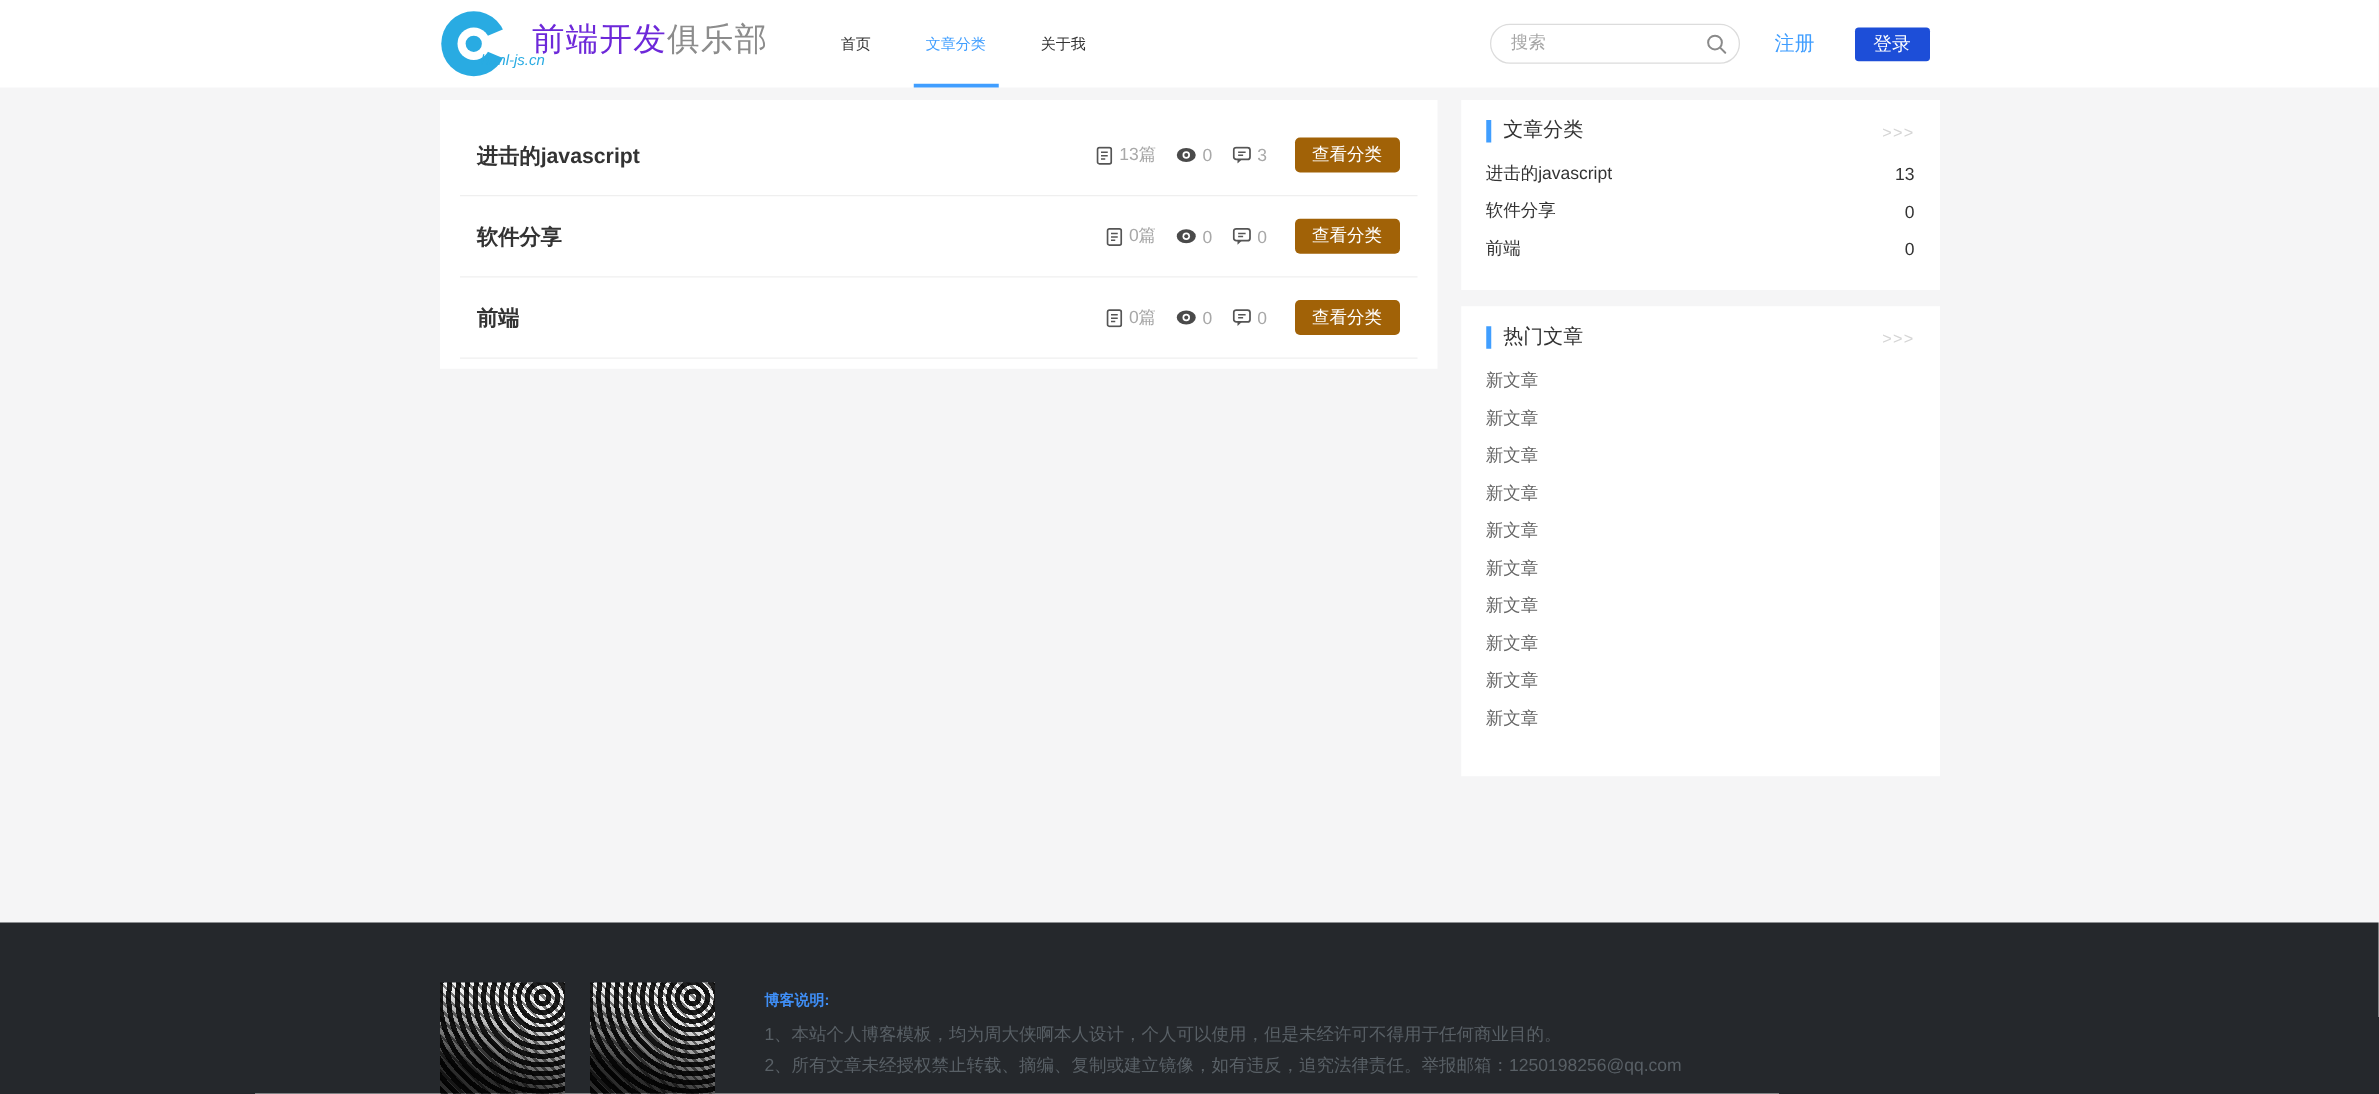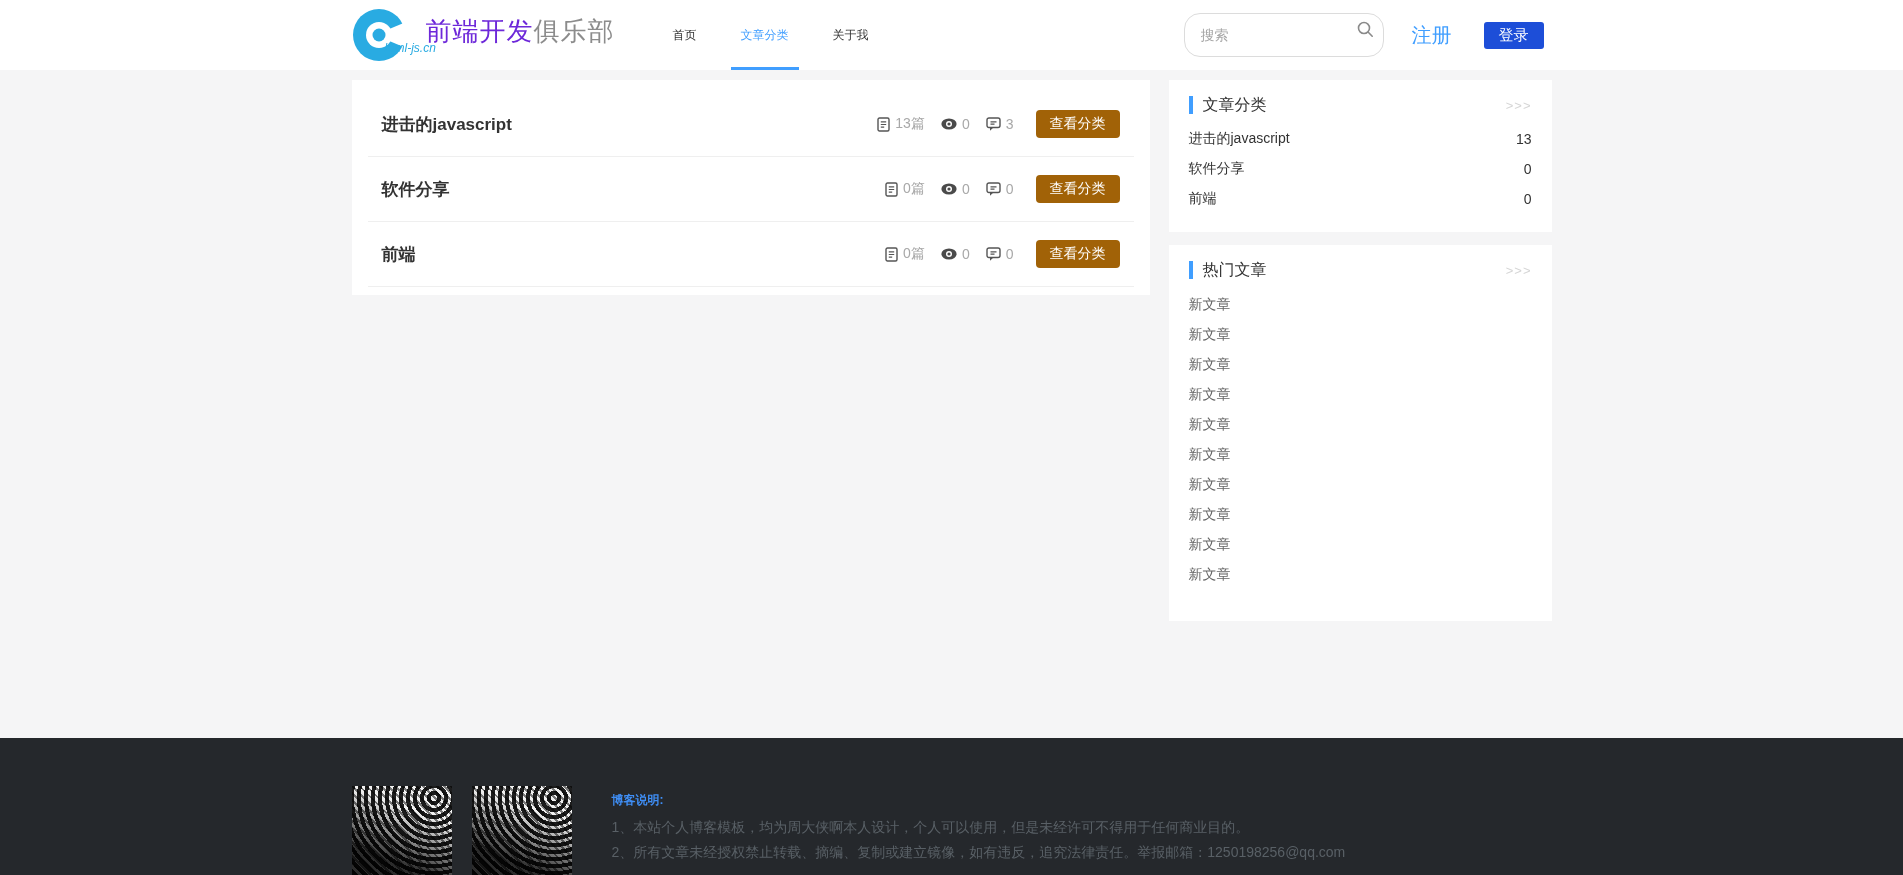--- a/index.html
+++ b/index.html
@@ -22,24 +22,24 @@
   .lt-gray { color:#8c8c8c; }
   .logo-domain { position:absolute; left:33px; top:41px; font-size:12px; font-style:italic; color:#29abe2; }
 
   .main-nav { display:flex; margin-left:56px; }
   .nav-item { position:relative; display:block; line-height:70px; height:70px; padding:0 2px; margin-right:40px; font-size:12px; color:#333; cursor:pointer; text-decoration:none; }
   .nav-item.active { color:#409eff; }
   .nav-item.active::after { content:""; position:absolute; left:-8px; right:-8px; bottom:0; height:3px; background:#409eff; }
 
   .header-right { margin-left:auto; display:flex; align-items:center; }
   .search-box { position:relative; }
-  .search-box input { width:200px; height:44px; border:1px solid #dcdcdc; border-radius:16px; padding:0 38px 0 16px; font-size:14px; color:#333; outline:none; background:#fff; font-family:Liberation Sans, sans-serif; }
+  .search-box input { width:200px; height:32px; border:1px solid #dcdcdc; border-radius:16px; padding:0 38px 0 16px; font-size:14px; color:#333; outline:none; background:#fff; font-family:Liberation Mono, monospace; }
   .search-box input::placeholder { color:#a6a6a6; }
   .search-icon { position:absolute; right:10px; top:7px; cursor:pointer; line-height:0; }
-  .register-link { margin-left:28px; font-size:20px; color:#409eff; cursor:pointer; text-decoration:none; }
+  .register-link { margin-left:28px; font-size:16px; color:#409eff; cursor:pointer; text-decoration:none; }
   .login-btn { margin-left:32px; margin-right:8px; background:#1d4ed8; color:#fff; font-size:15px; padding:4px 15px; border-radius:3px; cursor:pointer; text-decoration:none; }
 
   
   .main-wrap { min-height:668px; }
   .main { display:flex; gap:19px; padding-top:10px; align-items:flex-start; }
   .card { background:#fff; }
   .category-card { width:798px; padding:12px 0 8px; }
   .cat-row { display:flex; align-items:center; height:65px; margin:0 16px; padding:0 14px; border-bottom:1px solid #efefef; }
   .cat-title { font-size:17px; font-weight:bold; color:#333; }
   .cat-stats { margin-left:auto; display:flex; align-items:center; gap:16px; color:#a8a8a8; font-size:14px; }

